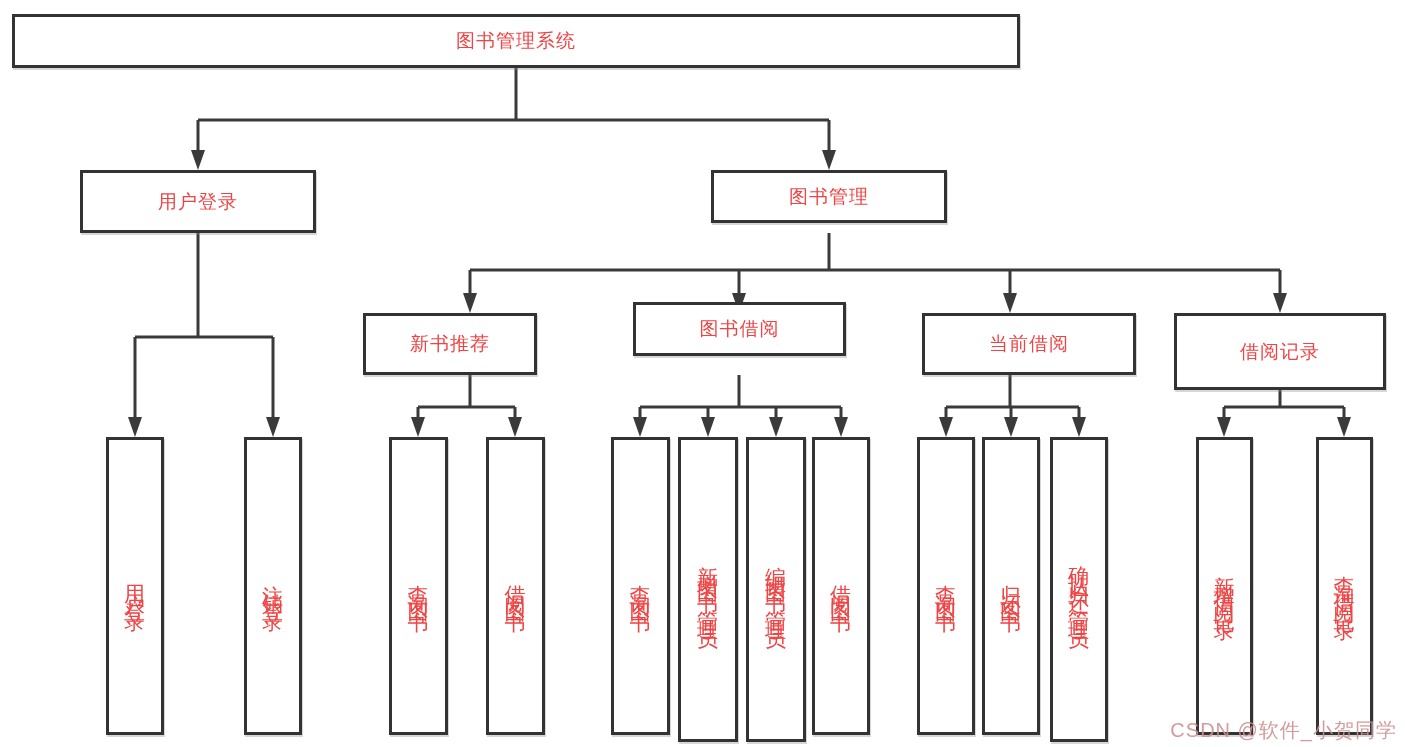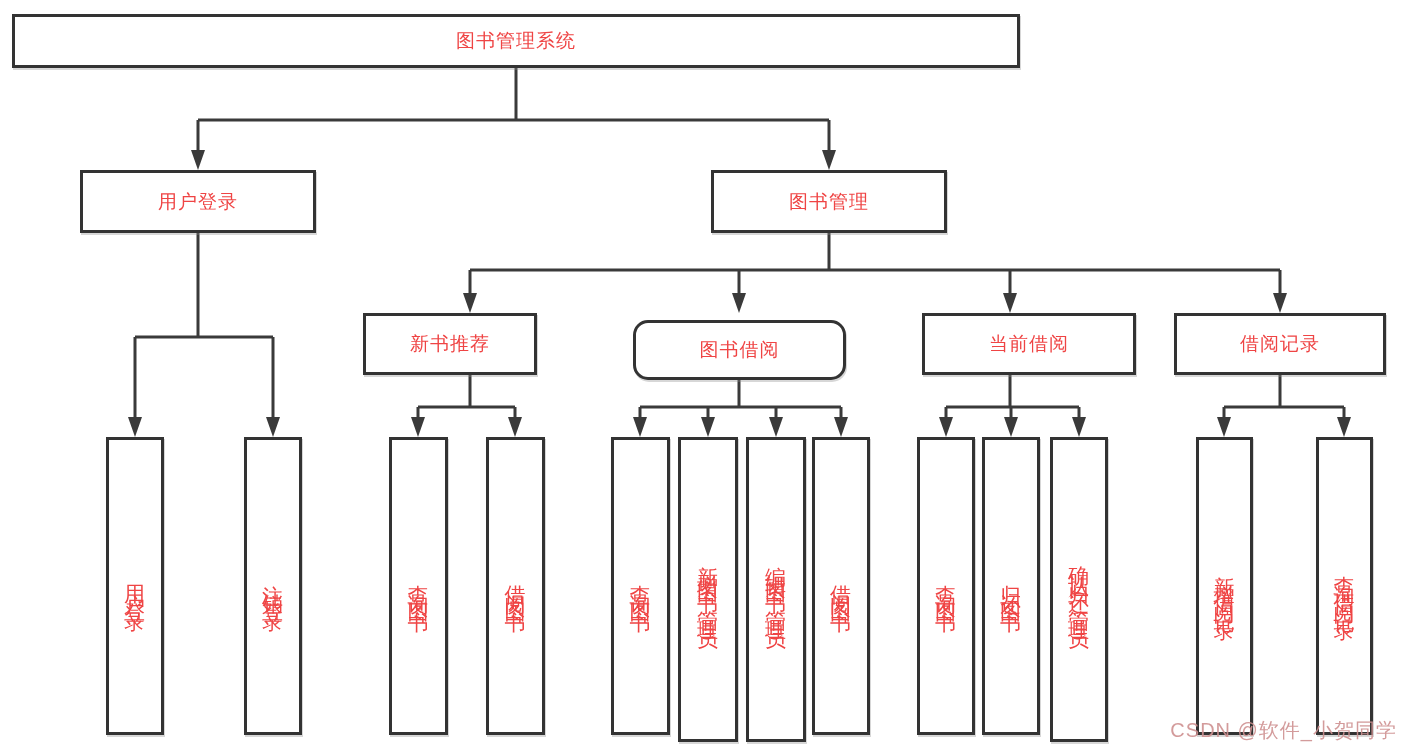--- a/index.html
+++ b/index.html
@@ -88,34 +88,34 @@
     </g>
   </svg>
 
   <div class="box" style="left:12px;top:14px;width:1008px;height:54px;">
     <span class="h-label">图书管理系统</span>
   </div>
 
   <div class="box" style="left:80px;top:170px;width:236px;height:63px;">
     <span class="h-label">用户登录</span>
   </div>
-  <div class="box" style="left:711px;top:170px;width:236px;height:63px;">
+  <div class="box" style="left:711px;top:170px;width:236px;height:53px;">
     <span class="h-label">图书管理</span>
   </div>
 
   <div class="box" style="left:363px;top:313px;width:174px;height:62px;justify-content:center;">
     <span class="h-label">新书推荐</span>
   </div>
-  <div class="box" style="left:633px;top:320px;width:213px;height:60px;border-radius:15px;">
+  <div class="box" style="left:633px;top:302px;width:213px;height:54px;">
     <span class="h-label">图书借阅</span>
   </div>
   <div class="box" style="left:903px;top:313px;width:214px;height:62px;margin-left:19px;">
     <span class="h-label">当前借阅</span>
   </div>
-  <div class="box" style="left:1174px;top:313px;width:212px;height:62px;">
+  <div class="box" style="left:1174px;top:313px;width:212px;height:77px;">
     <span class="h-label">借阅记录</span>
   </div>
 
   <div class="box leaf" style="left:106px;top:437px;width:58px;height:298px;">
     <span class="v-label">用户登录</span>
   </div>
   <div class="box leaf" style="left:244px;top:437px;width:58px;height:298px;">
     <span class="v-label">注销登录</span>
   </div>
 

